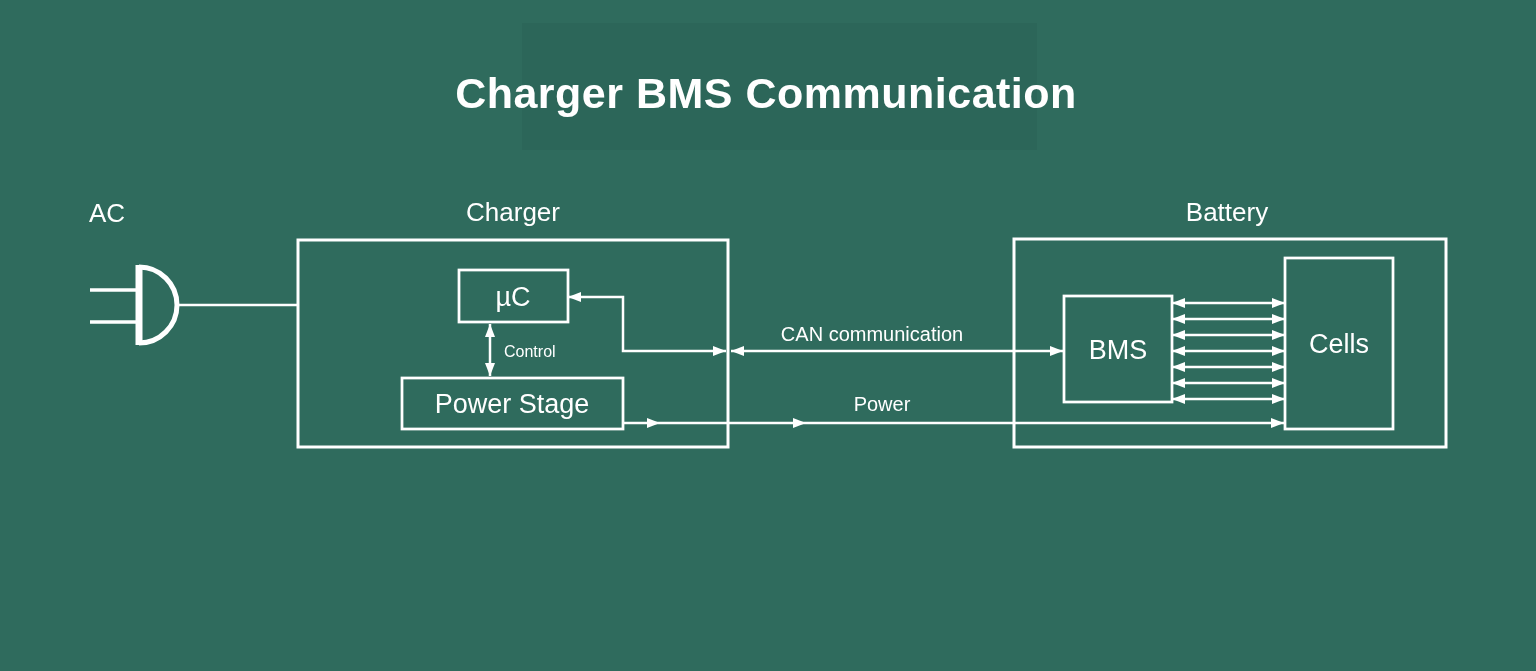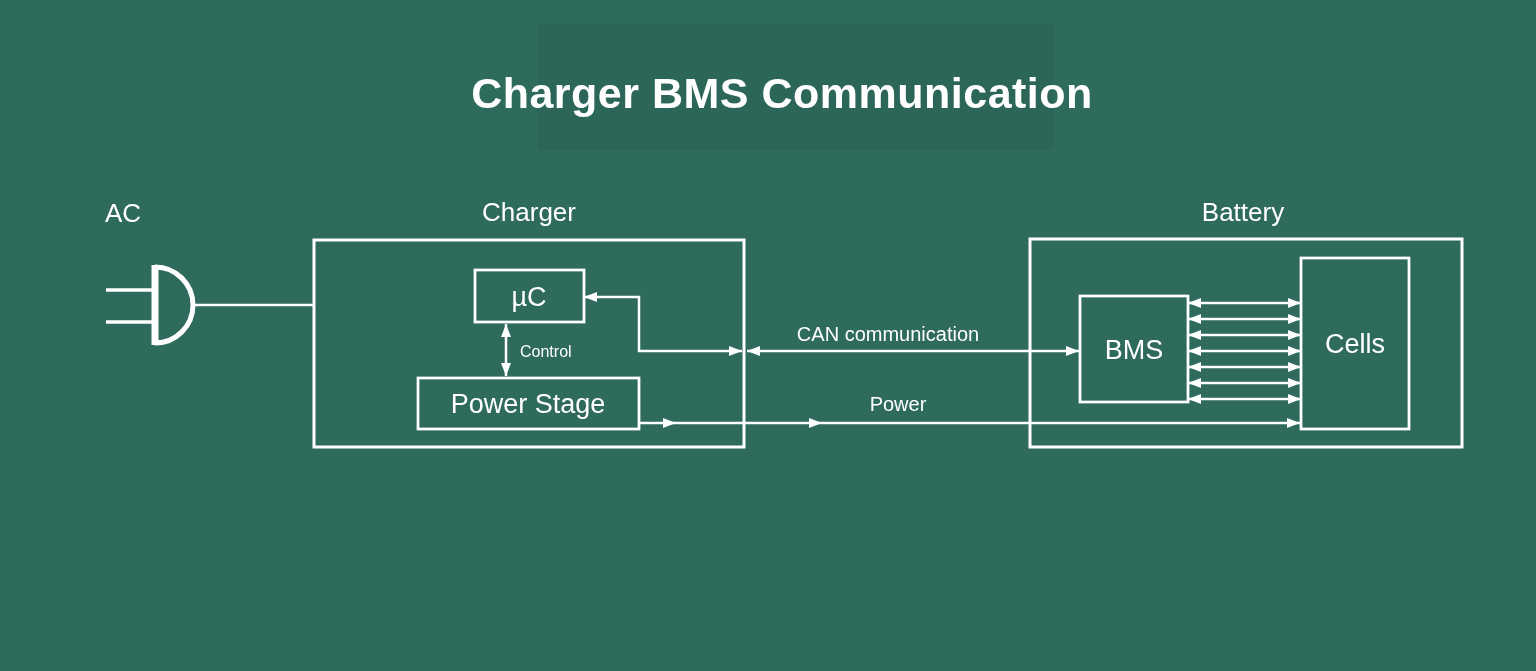--- a/index.html
+++ b/index.html
@@ -10,21 +10,20 @@
     height: 671px;
     overflow: hidden;
     background: var(--bg, #2f6b5d);
   }
   #stage {
     position: relative;
     width: 1372px;
     height: 671px;
     background: var(--bg, #2f6b5d);
     font-family: "Liberation Sans", sans-serif;
-    padding-left: 16px;
   }
   svg { display: block; }
   text {
     fill: var(--text, #ffffff);
     font-family: "Liberation Sans", sans-serif;
   }
   .title-text {
     font-size: 43px;
     font-weight: 700;
     letter-spacing: 0.5px;

